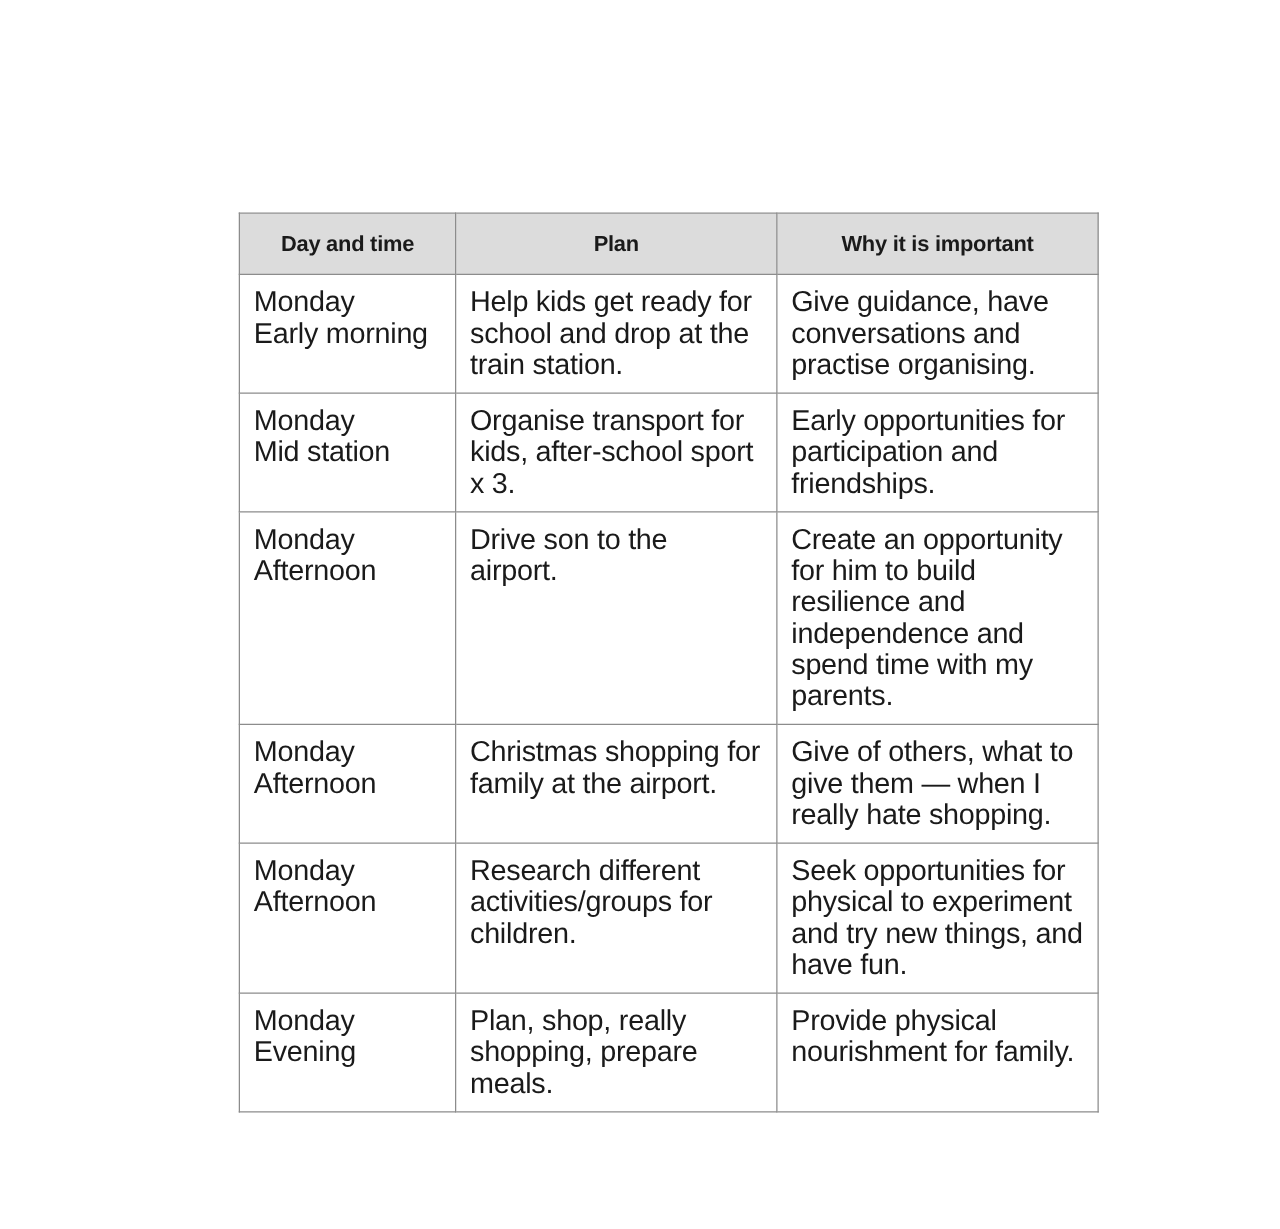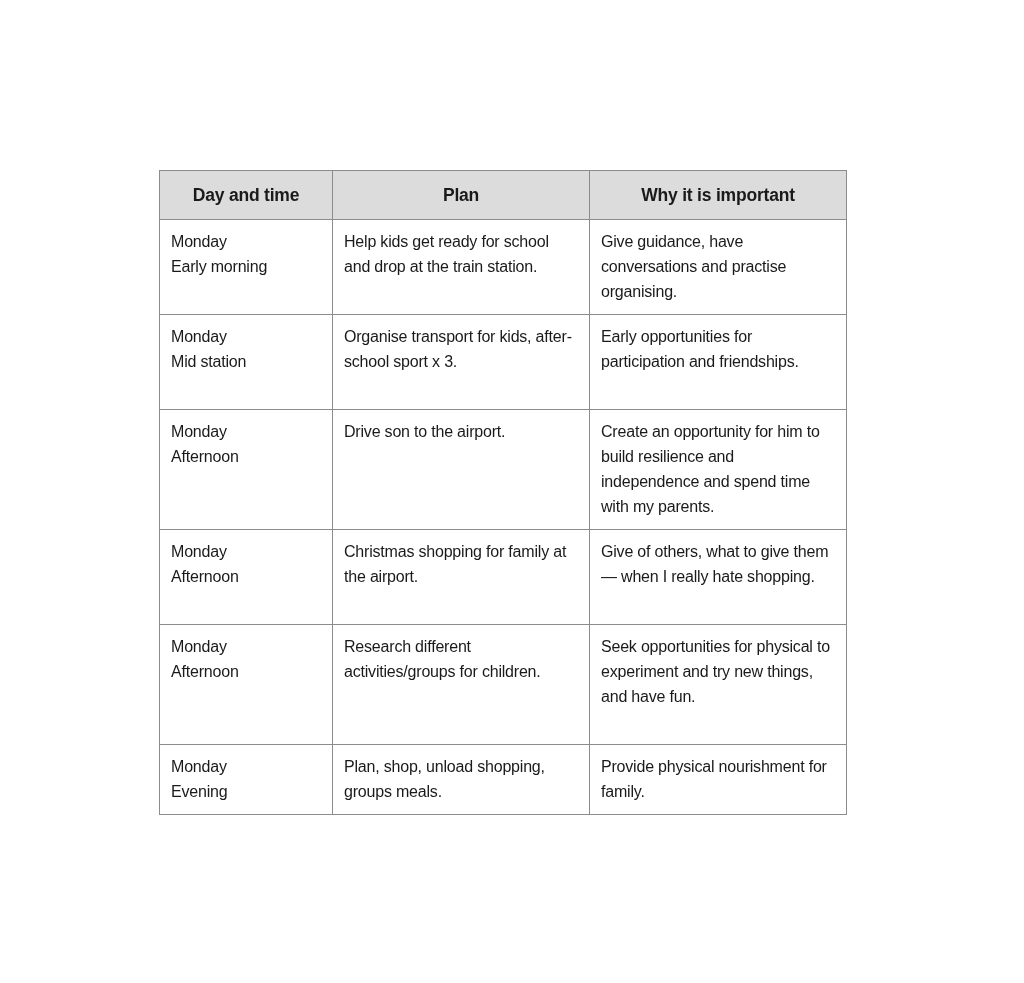--- a/index.html
+++ b/index.html
@@ -9,21 +9,21 @@
     }
     body {
       width: 1024px;
       height: 983px;
       position: relative;
       font-family: "Liberation Sans", "DejaVu Sans", sans-serif;
       color: #1a1a1a;
     }
     .schedule-table {
       position: absolute;
-      left: 159px;
+      left: 191px;
       top: 170px;
       width: 687px;
       border-collapse: collapse;
       table-layout: fixed;
     }
     .schedule-table th,
     .schedule-table td {
       border: 1.5px solid #8c8c8c;
       vertical-align: top;
       text-align: left;
@@ -32,21 +32,21 @@
       background: #dcdcdc;
       font-weight: bold;
       font-size: 17.5px;
       text-align: center;
       vertical-align: middle;
       height: 48px;
       padding: 0 10px;
       letter-spacing: -0.2px;
     }
     .schedule-table td {
-      font-size: 16px;
+      font-size: 23px;
       line-height: 25px;
       padding: 9px 11px 10px 11px;
       letter-spacing: -0.2px;
     }
     .col-day { width: 173px; }
     .col-task { width: 257px; }
     .col-why { width: 257px; }
     .line { display: block; }
   </style>
 </head>
@@ -104,17 +104,17 @@
         <span class="line">Afternoon</span>
       </td>
       <td>Research different activities/groups for children.</td>
       <td>Seek opportunities for physical to experiment and try new things, and have fun.</td>
     </tr>
     <tr style="height:69px">
       <td>
         <span class="line">Monday</span>
         <span class="line">Evening</span>
       </td>
-      <td>Plan, shop, unload shopping, groups meals.</td>
+      <td>Plan, shop, really shopping, prepare meals.</td>
       <td>Provide physical nourishment for family.</td>
     </tr>
   </tbody>
 </table>
 
 </body></html>

